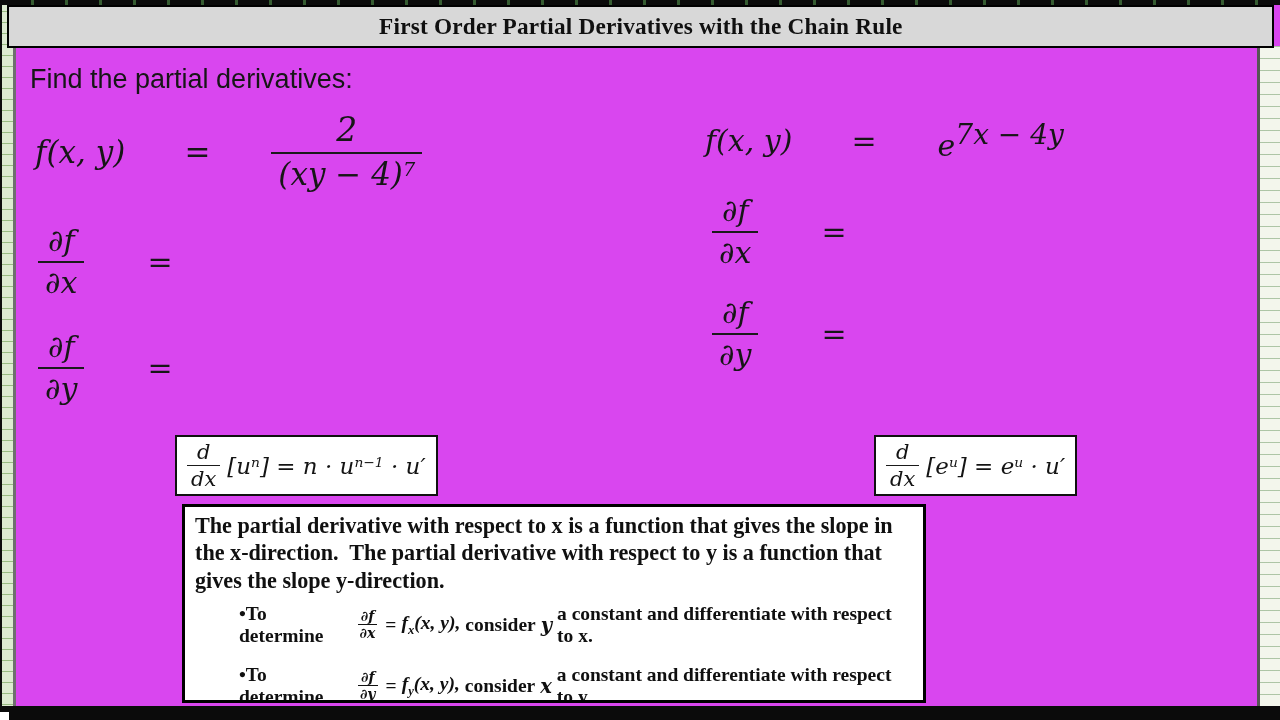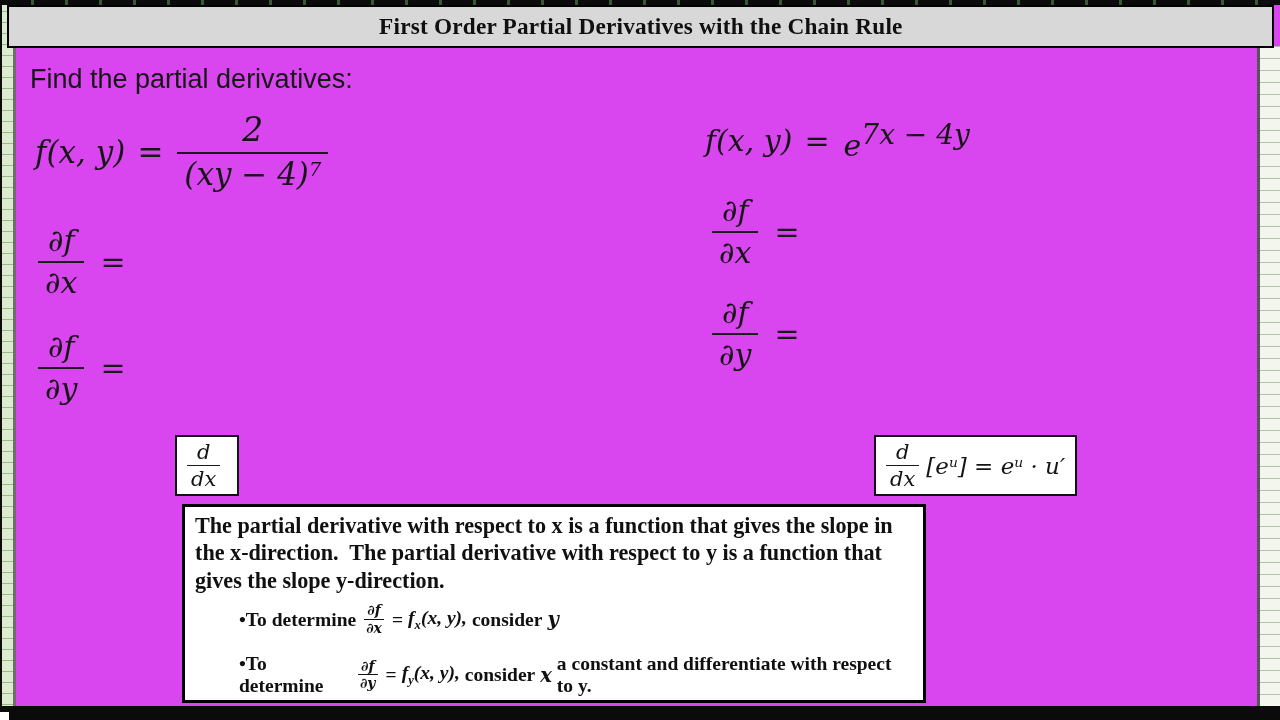--- a/index.html
+++ b/index.html
@@ -47,21 +47,21 @@
   }
 
   
   .prompt {
     position:absolute; left:30px; top:64px;
     font-family:"Liberation Sans", sans-serif; font-size:27px; color:#161616;
   }
 
   
   .math { font-family:"DejaVu Serif", serif; font-style:italic; color:#161616; }
-  .mrow { position:absolute; display:flex; align-items:center; }
+  .mrow { position:absolute; display:flex; align-items:center;gap:47px; }
   .frac { display:inline-flex; flex-direction:column; align-items:center; line-height:1.12; }
   .frac .fnum { display:block; padding:0 7px 3px; }
   .frac .fden { display:block; border-top:2.2px solid #1a1a1a; padding:3px 7px 0; }
   .eqsign { font-style:normal; }
 
   .eq1 { left:35px; top:112px; font-size:31px; }
   .eq1 .lhs { margin-right:12px; }
   .eq1 .eqsign { margin-right:14px; }
   .eq1 .fnum { font-size:33px; }
   .den-exp { font-size:.62em; vertical-align:9px; }
@@ -178,20 +178,21 @@
       <span class="fden">∂y</span>
     </span>
     <span class="eqsign">=</span>
   </div>
 
   <div class="rulebox rule-power">
     <span class="frac rfrac">
       <span class="fnum">d</span>
       <span class="fden">dx</span>
     </span>
+    <span class="rmath"><span>[u</span><sup>n</sup><span>] = n · u</span><sup>n−1</sup><span> · u′</span></span>
   </div>
 
   <div class="rulebox rule-exp">
     <span class="frac rfrac">
       <span class="fnum">d</span>
       <span class="fden">dx</span>
     </span>
     <span class="rmath"><span>[e</span><sup>u</sup><span>] = e</span><sup>u</sup><span> · u′</span></span>
   </div>
 
@@ -201,20 +202,21 @@
     <div class="bullet-row">
       <span>•To determine</span>
       <span class="bfrac">
         <span class="bnum">∂f</span>
         <span class="bden">∂x</span>
       </span>
       <span>=</span>
       <span class="fgroup"><span>f</span><sub>x</sub><span>(x, y),</span></span>
       <span>consider</span>
       <span class="mvar">y</span>
+      <span>a constant and differentiate with respect to x.</span>
     </div>
 
     <div class="bullet-row" style="margin-top:17px;">
       <span>•To determine</span>
       <span class="bfrac">
         <span class="bnum">∂f</span>
         <span class="bden">∂y</span>
       </span>
       <span>=</span>
       <span class="fgroup"><span>f</span><sub>y</sub><span>(x, y),</span></span>

